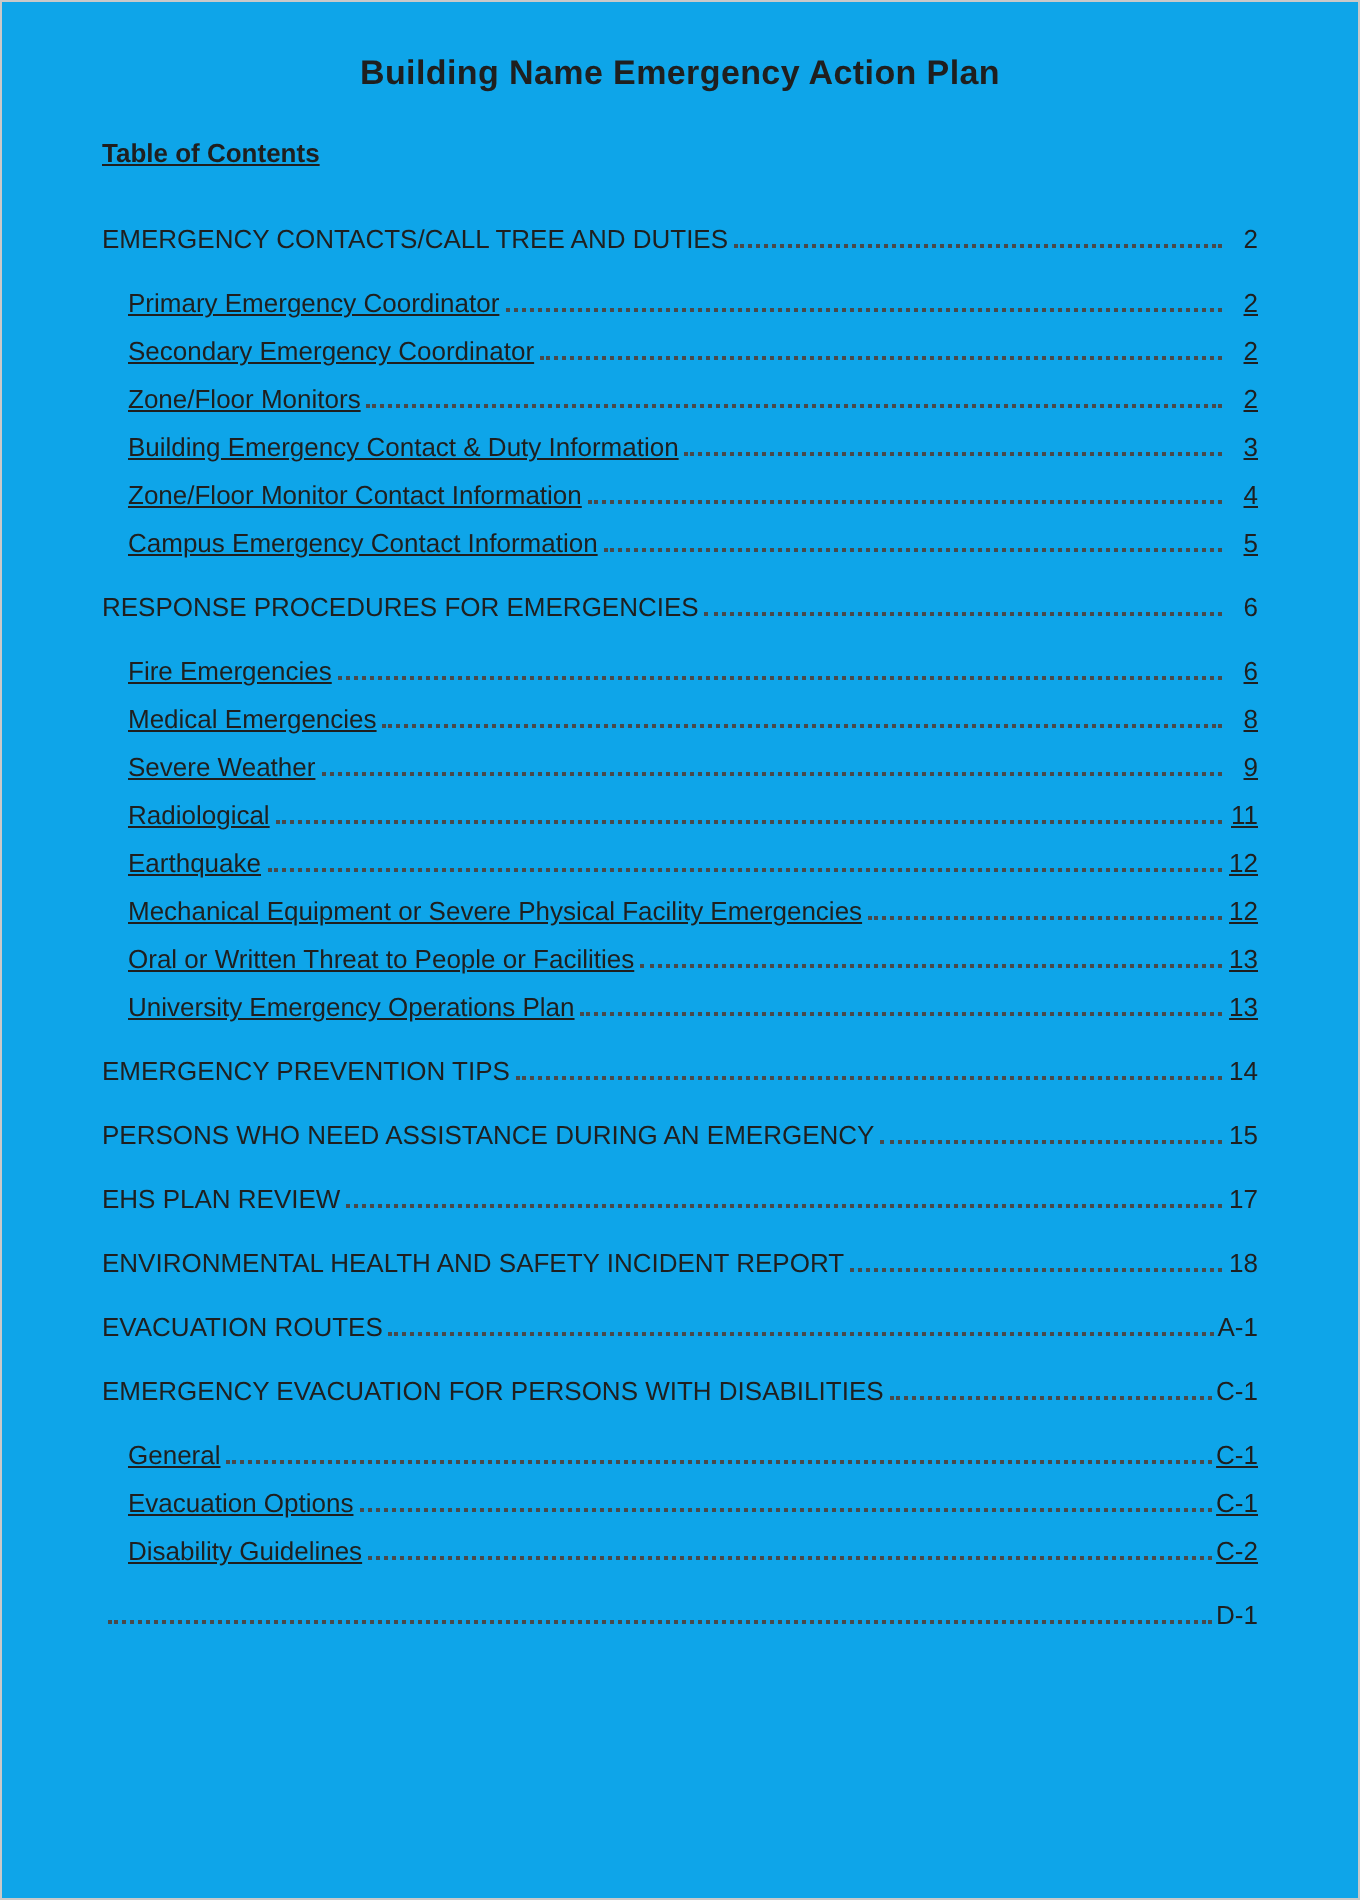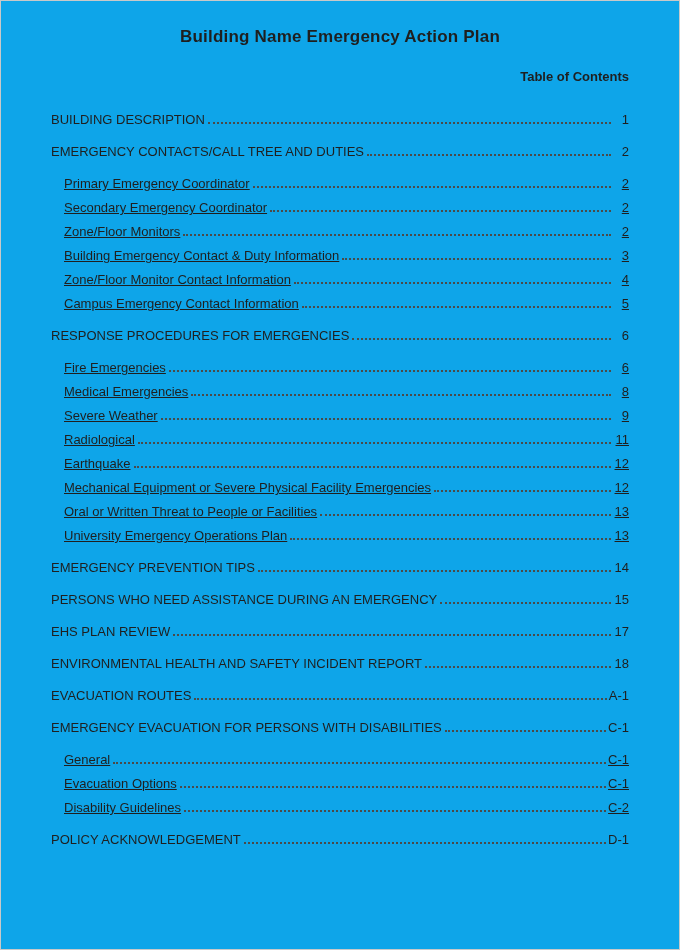--- a/index.html
+++ b/index.html
@@ -19,24 +19,25 @@
     overflow: hidden;
   }
   .doc-title {
     text-align: center;
     font-size: 17px;
     font-weight: bold;
     margin: 0 0 22px 0;
     letter-spacing: 0.2px;
   }
   .doc-subtitle {
-    text-align: right;
+    text-align: left;
     font-size: 13px;
     font-weight: bold;
     margin: 0 0 24px 0;
+    text-decoration: underline;
   }
   .toc-list {
     display: block;
   }
   .toc-row {
     display: flex;
     align-items: baseline;
     font-size: 13px;
     line-height: 16px;
     padding: 4px 0;
@@ -66,25 +67,20 @@
 </style>
 </head>
 <body>
 
 <div class="page">
   <h1 class="doc-title">Building Name Emergency Action Plan</h1>
   <h2 class="doc-subtitle">Table of Contents</h2>
 
   <div class="toc-list">
       <div class="toc-row level-0">
-    <span class="toc-label">BUILDING DESCRIPTION</span>
-    <span class="toc-leader"></span>
-    <span class="toc-page">1</span>
-  </div>
-      <div class="toc-row level-0">
     <span class="toc-label">EMERGENCY CONTACTS/CALL TREE AND DUTIES</span>
     <span class="toc-leader"></span>
     <span class="toc-page">2</span>
   </div>
       <div class="toc-row level-1">
     <span class="toc-label">Primary Emergency Coordinator</span>
     <span class="toc-leader"></span>
     <span class="toc-page">2</span>
   </div>
       <div class="toc-row level-1">
@@ -196,18 +192,17 @@
     <span class="toc-label">Evacuation Options</span>
     <span class="toc-leader"></span>
     <span class="toc-page">C-1</span>
   </div>
       <div class="toc-row level-1">
     <span class="toc-label">Disability Guidelines</span>
     <span class="toc-leader"></span>
     <span class="toc-page">C-2</span>
   </div>
       <div class="toc-row level-0">
-    <span class="toc-label">POLICY ACKNOWLEDGEMENT</span>
     <span class="toc-leader"></span>
     <span class="toc-page">D-1</span>
   </div>
     </div>
 </div>
 
 </body></html>

